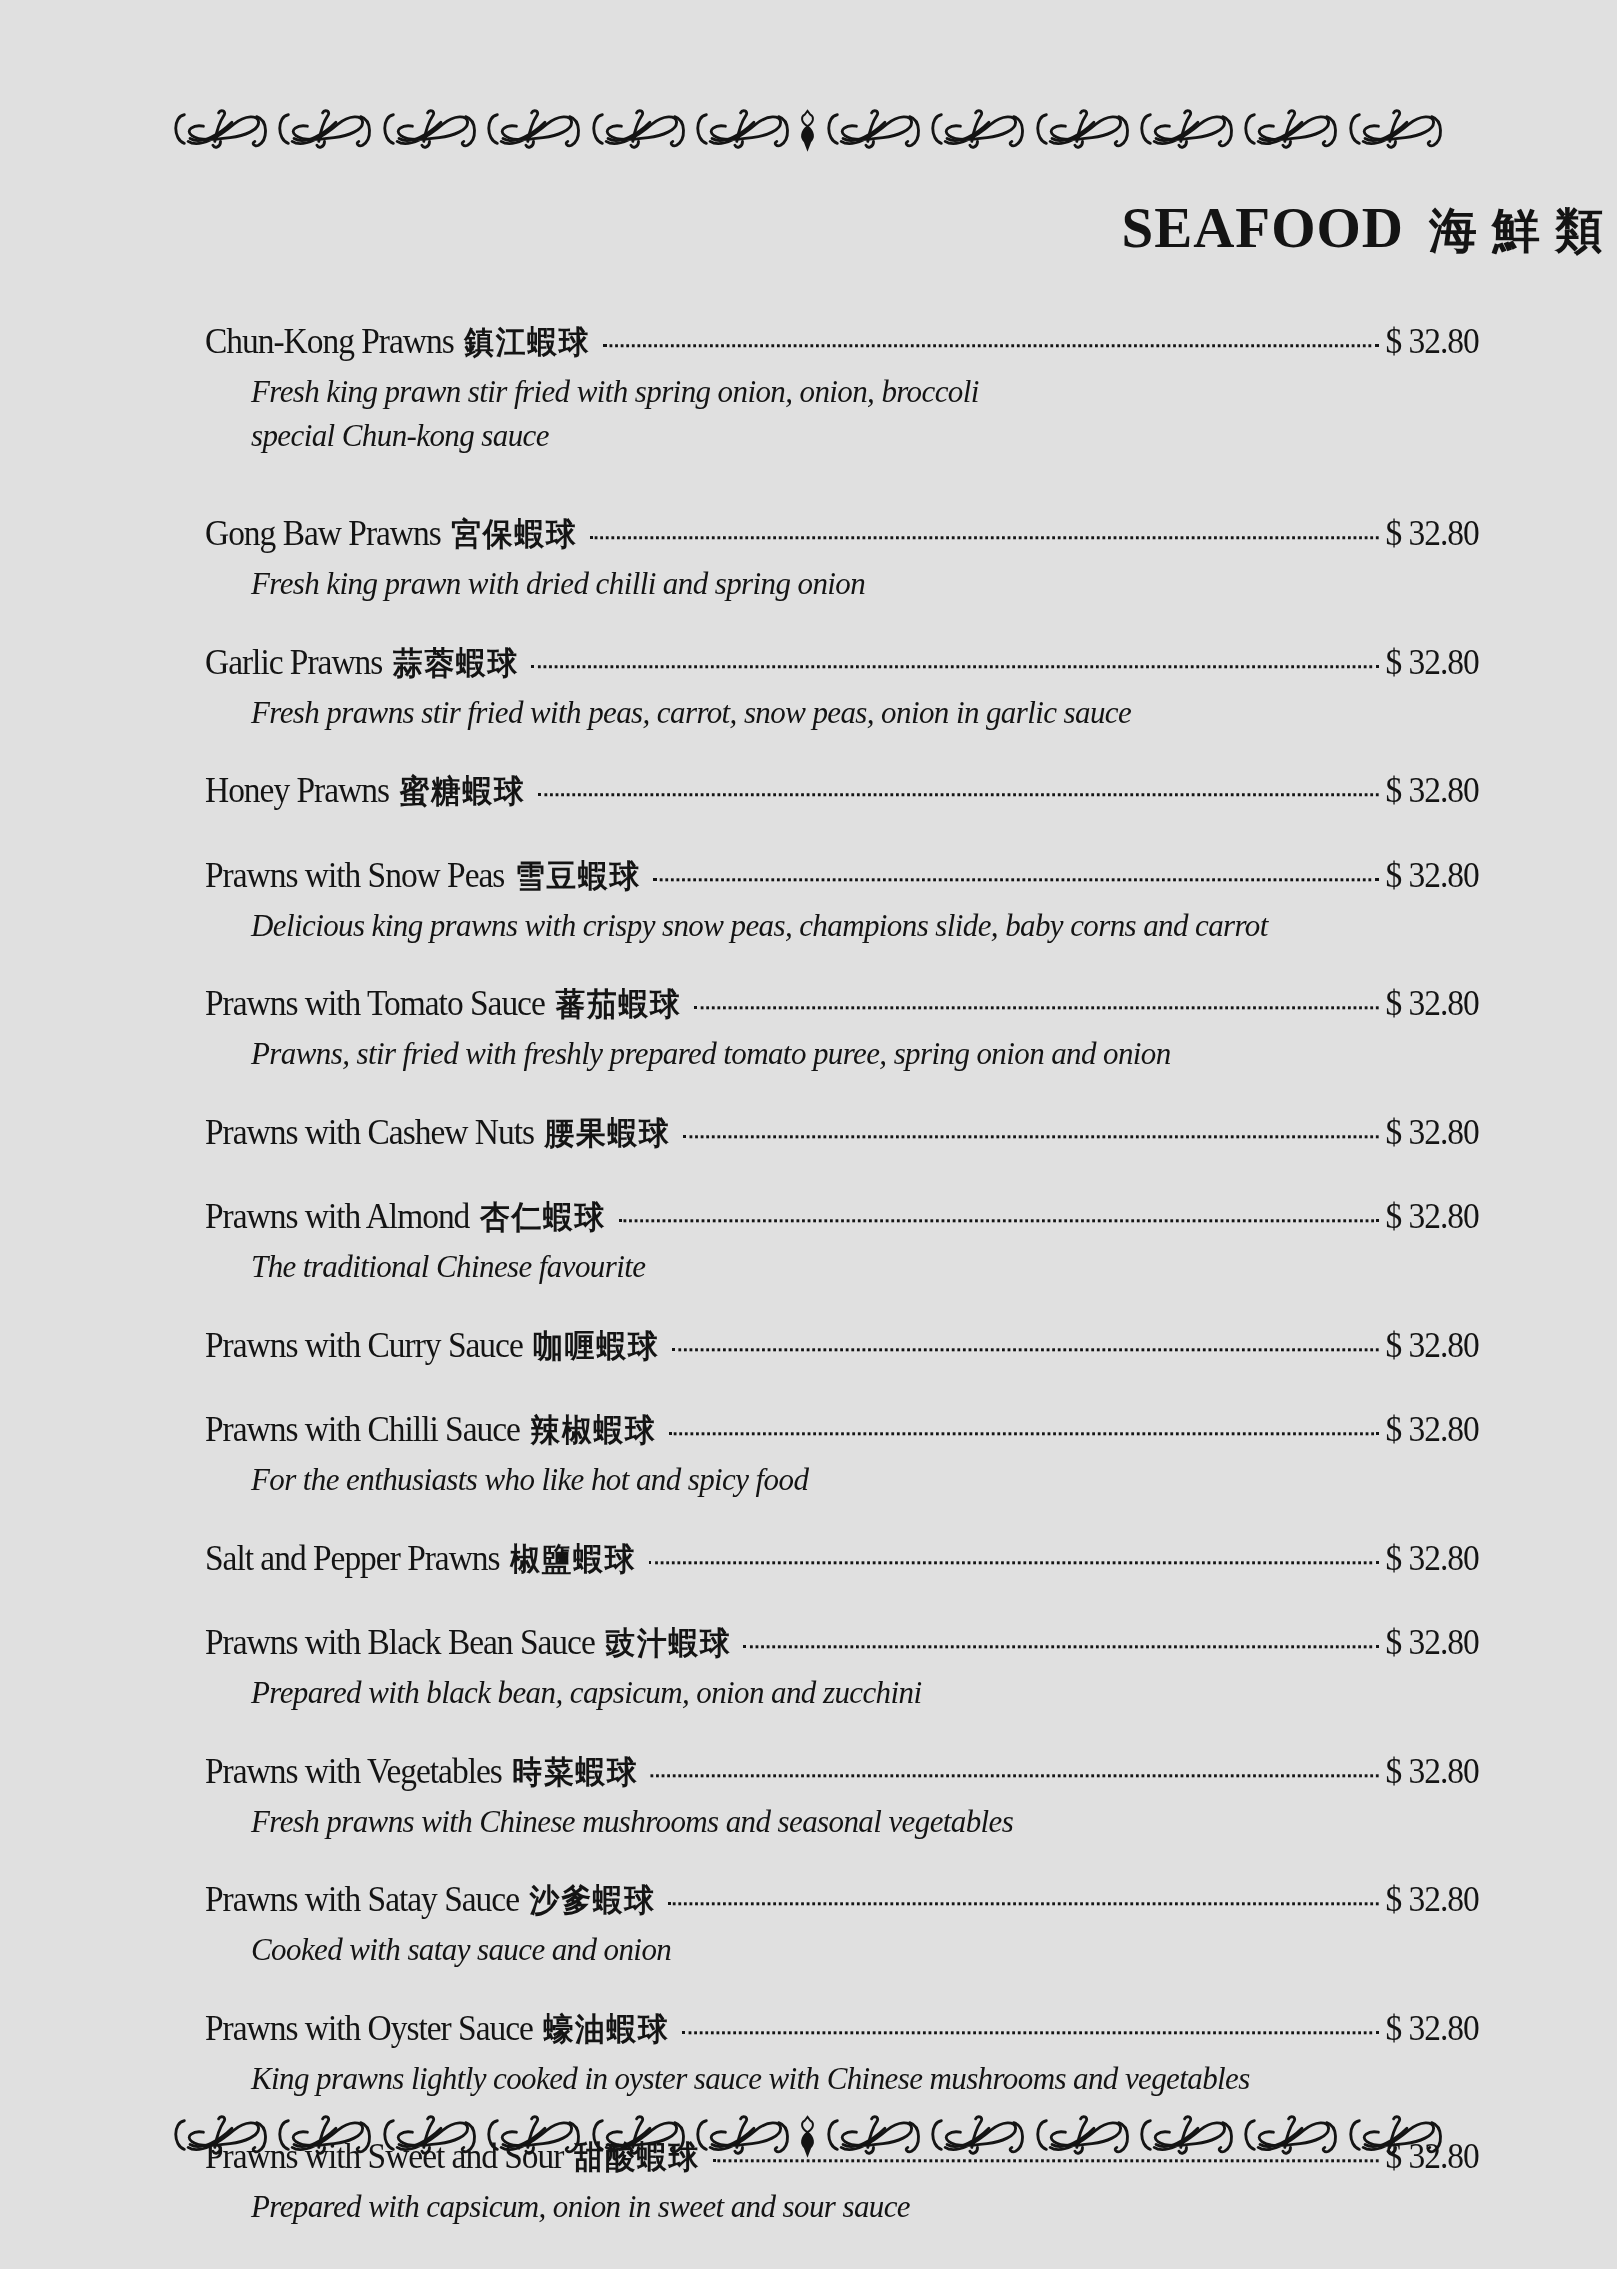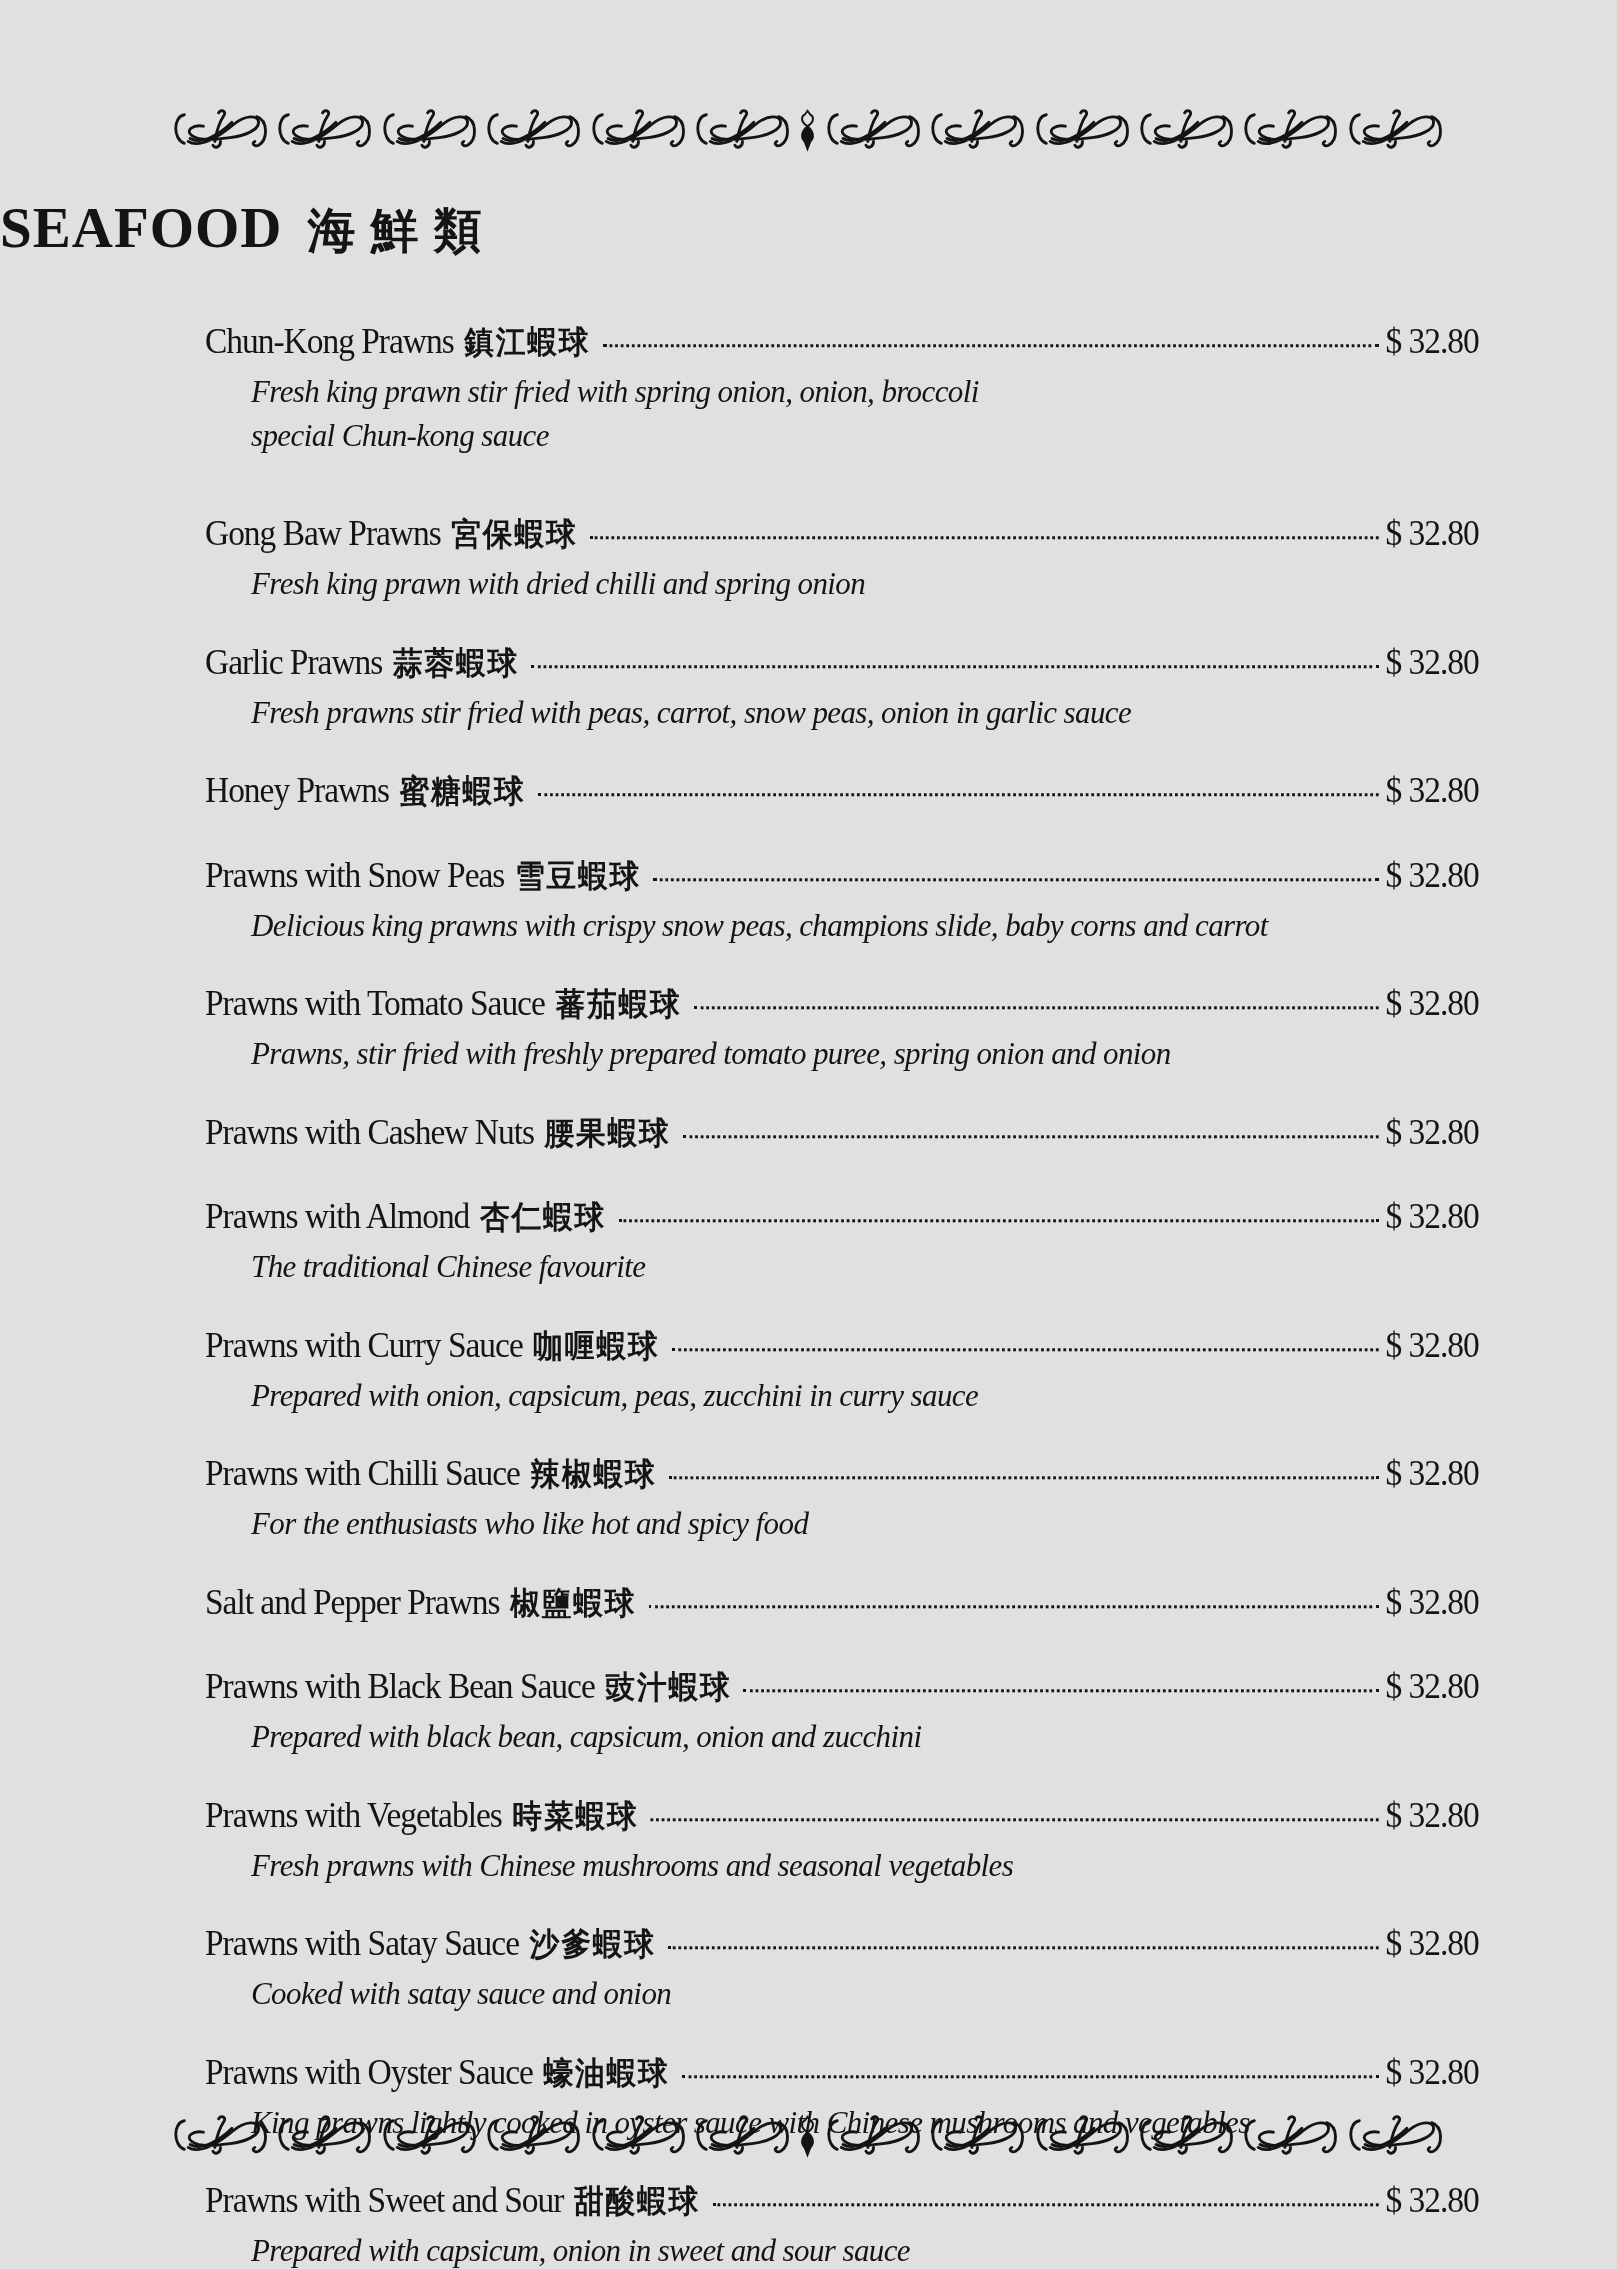--- a/index.html
+++ b/index.html
@@ -26,21 +26,21 @@
     }
     .ornament svg { display: block; }
     .ornament-top { top: 107px; }
     .ornament-bottom { top: 2113px; }
 
     .title {
       position: absolute;
       top: 190px;
       left: 0;
       width: 1618px;
-      text-align: left;
+      text-align: right;
       font-size: 57px;
       font-weight: bold;
       letter-spacing: 1px;
       line-height: 76px;
     }
     .title .zh {
       font-weight: bold;
       letter-spacing: 15px;
       margin-left: 25px;
       font-size: 48px;
@@ -307,21 +307,20 @@
     <div class="item-desc">The traditional Chinese favourite</div>
   </div>
     <div class="gap-small"></div>
     <div class="item">
     <div class="item-head">
       <span class="item-name">Prawns with Curry Sauce</span>
       <span class="item-zh">咖喱蝦球</span>
       <span class="leader"></span>
       <span class="price">$ 32.80</span>
     </div>
-    <div class="item-desc">Prepared with onion, capsicum, peas, zucchini in curry sauce</div>
   </div>
     <div class="gap-small"></div>
     <div class="item">
     <div class="item-head">
       <span class="item-name">Prawns with Chilli Sauce</span>
       <span class="item-zh">辣椒蝦球</span>
       <span class="leader"></span>
       <span class="price">$ 32.80</span>
     </div>
     <div class="item-desc">For the enthusiasts who like hot and spicy food</div>

